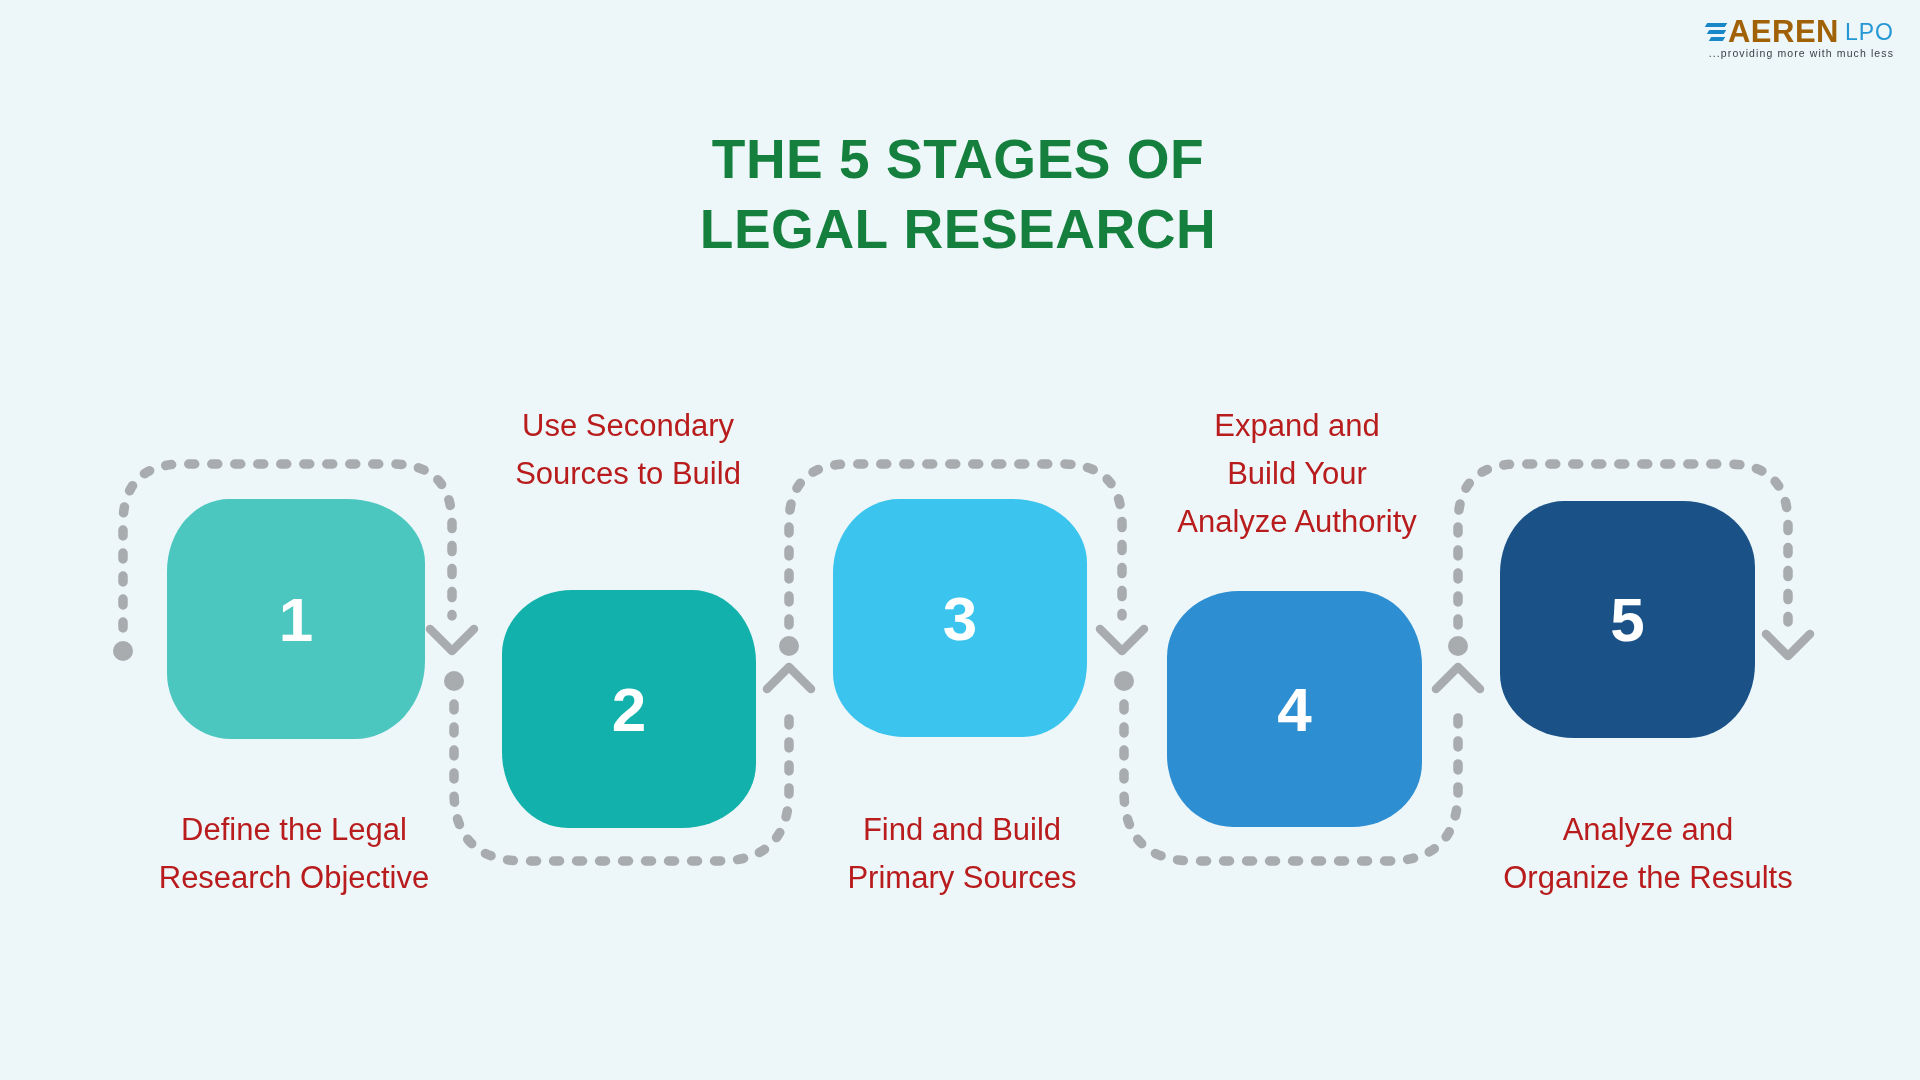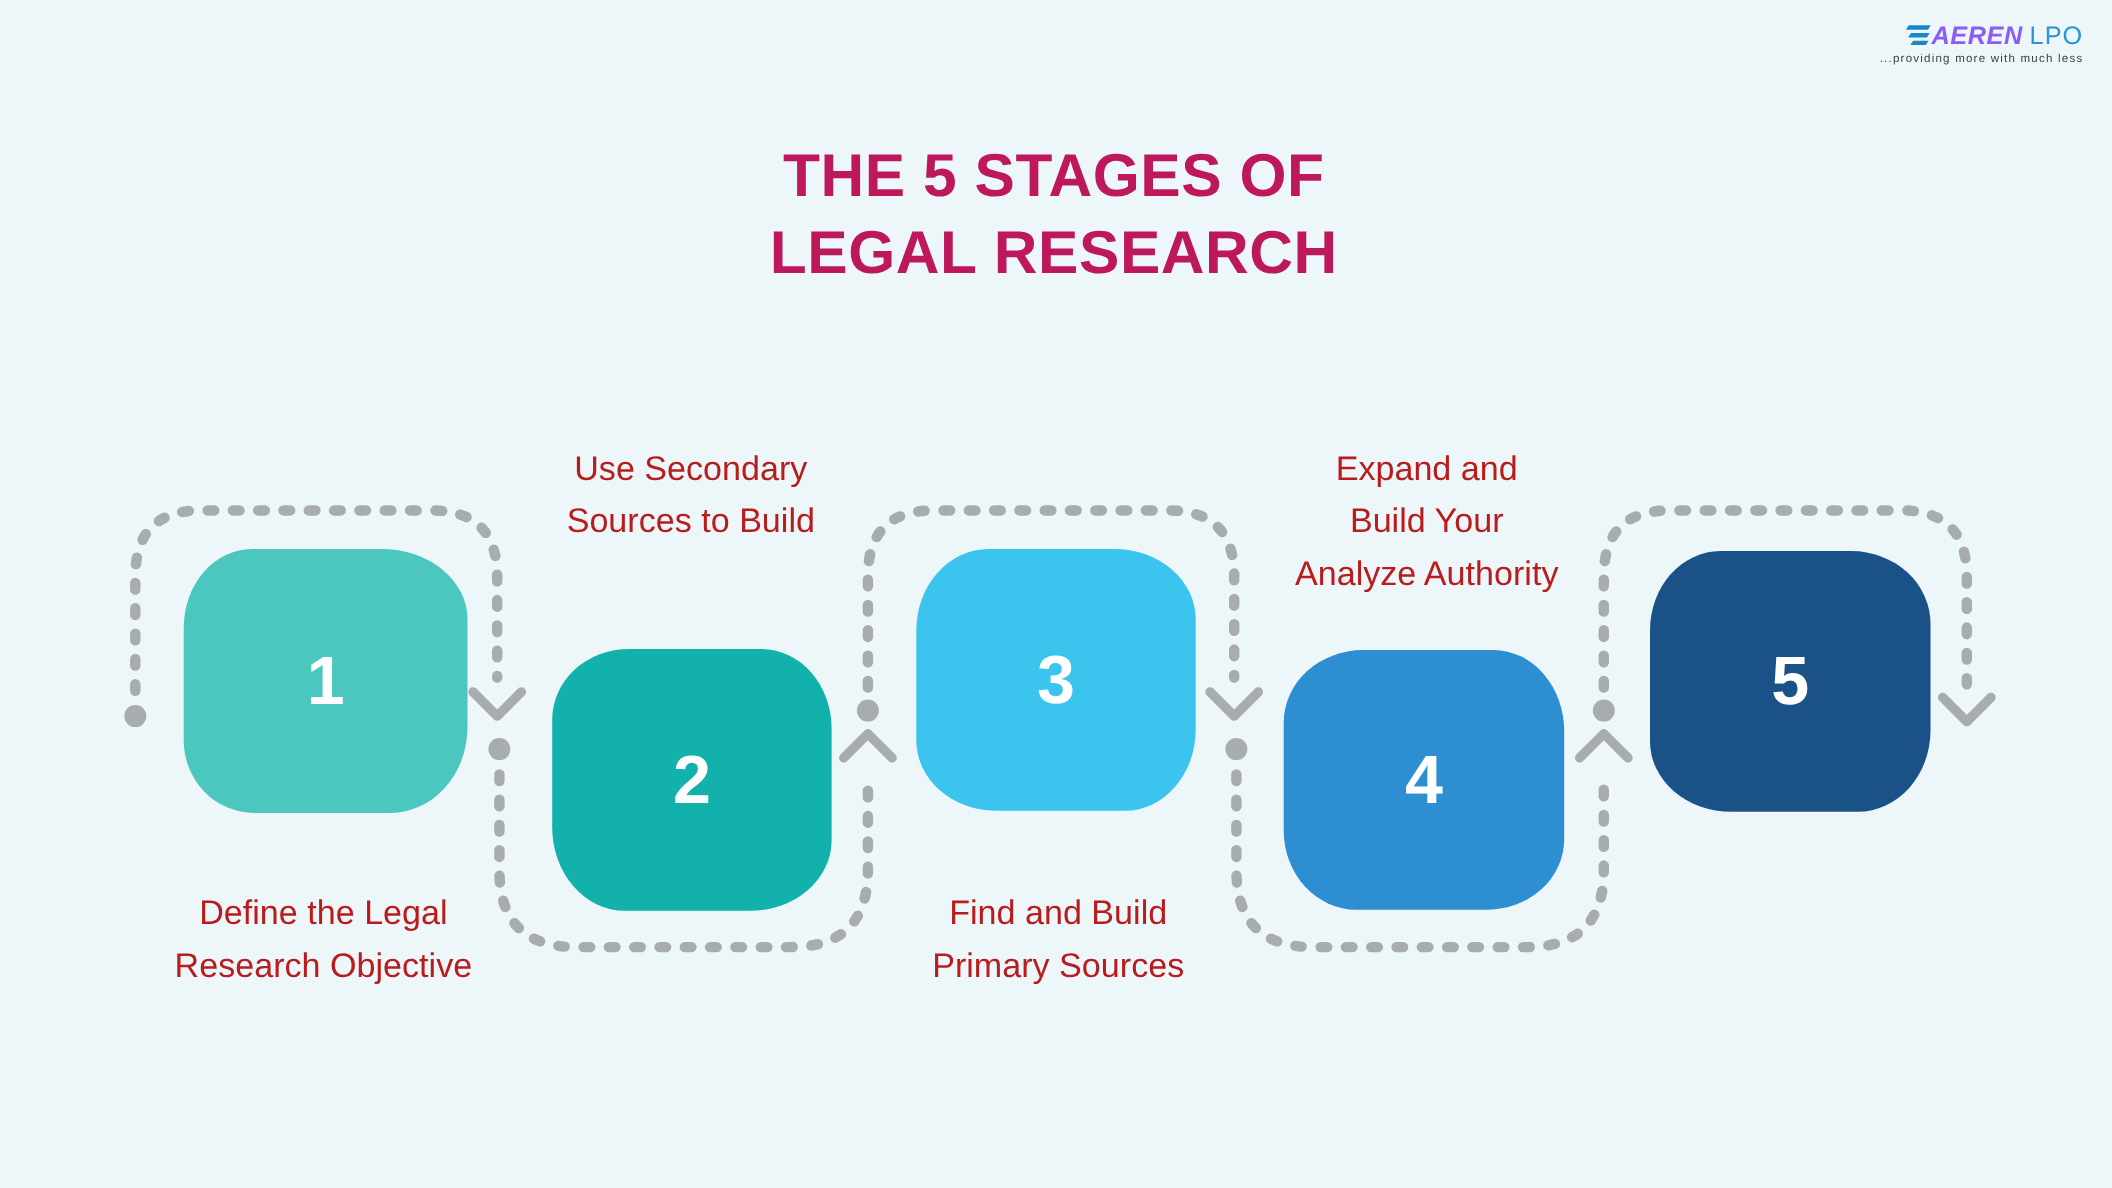--- a/index.html
+++ b/index.html
@@ -12,28 +12,28 @@
   .canvas{position:relative;width:1920px;height:1080px;background:#EDF6F9;}
 
   
   .logo{position:absolute;top:18px;right:26px;text-align:right;}
   .logo-row{display:flex;align-items:center;justify-content:flex-end;height:28px;}
   .logo-mark{display:flex;flex-direction:column;justify-content:center;gap:3px;margin-right:2px;}
   .logo-mark span{display:block;height:4px;background:#1787C8;transform:skewX(-32deg);}
   .logo-mark .b1{width:20px;}
   .logo-mark .b2{width:17px;margin-left:2px;}
   .logo-mark .b3{width:14px;margin-left:4px;}
-  .logo-brand{font-size:23px;font-weight:800;font-style:italic;color:#8b5cf6;letter-spacing:.5px;}
+  .logo-brand{font-size:31px;font-weight:800;color:#a16207;letter-spacing:.5px;}
   .logo-suffix{font-size:23px;font-weight:300;color:#2497D4;margin-left:6px;letter-spacing:1px;}
   .logo-tagline{font-size:10.5px;color:#3C4247;letter-spacing:1.1px;margin-top:1px;white-space:nowrap;}
 
   
   .title{
     position:absolute;top:124px;left:0;width:1916px;
-    text-align:center;color:#be185d;
+    text-align:center;color:#15803d;
     font-size:55px;font-weight:800;line-height:70px;letter-spacing:.5px;
   }
 
   
   .flow-svg{position:absolute;left:0;top:0;width:1920px;height:1080px;}
 
   
   .blob{position:absolute;display:flex;align-items:center;justify-content:center;}
   .blob .num{color:#fff;font-size:62px;font-weight:700;}
   .blob-1{left:167px;top:499px;width:258px;height:240px;background:#4CC7C0;
@@ -132,14 +132,18 @@
   </div>
   <div class="stage-label label-3">
     <div>Find and Build</div>
     <div>Primary Sources</div>
   </div>
   <div class="stage-label label-4">
     <div>Expand and</div>
     <div>Build Your</div>
     <div>Analyze Authority</div>
   </div>
+  <div class="stage-label label-5">
+    <div>Analyze and</div>
+    <div>Organize the Results</div>
+  </div>
 
 </div>
 
 </body></html>

